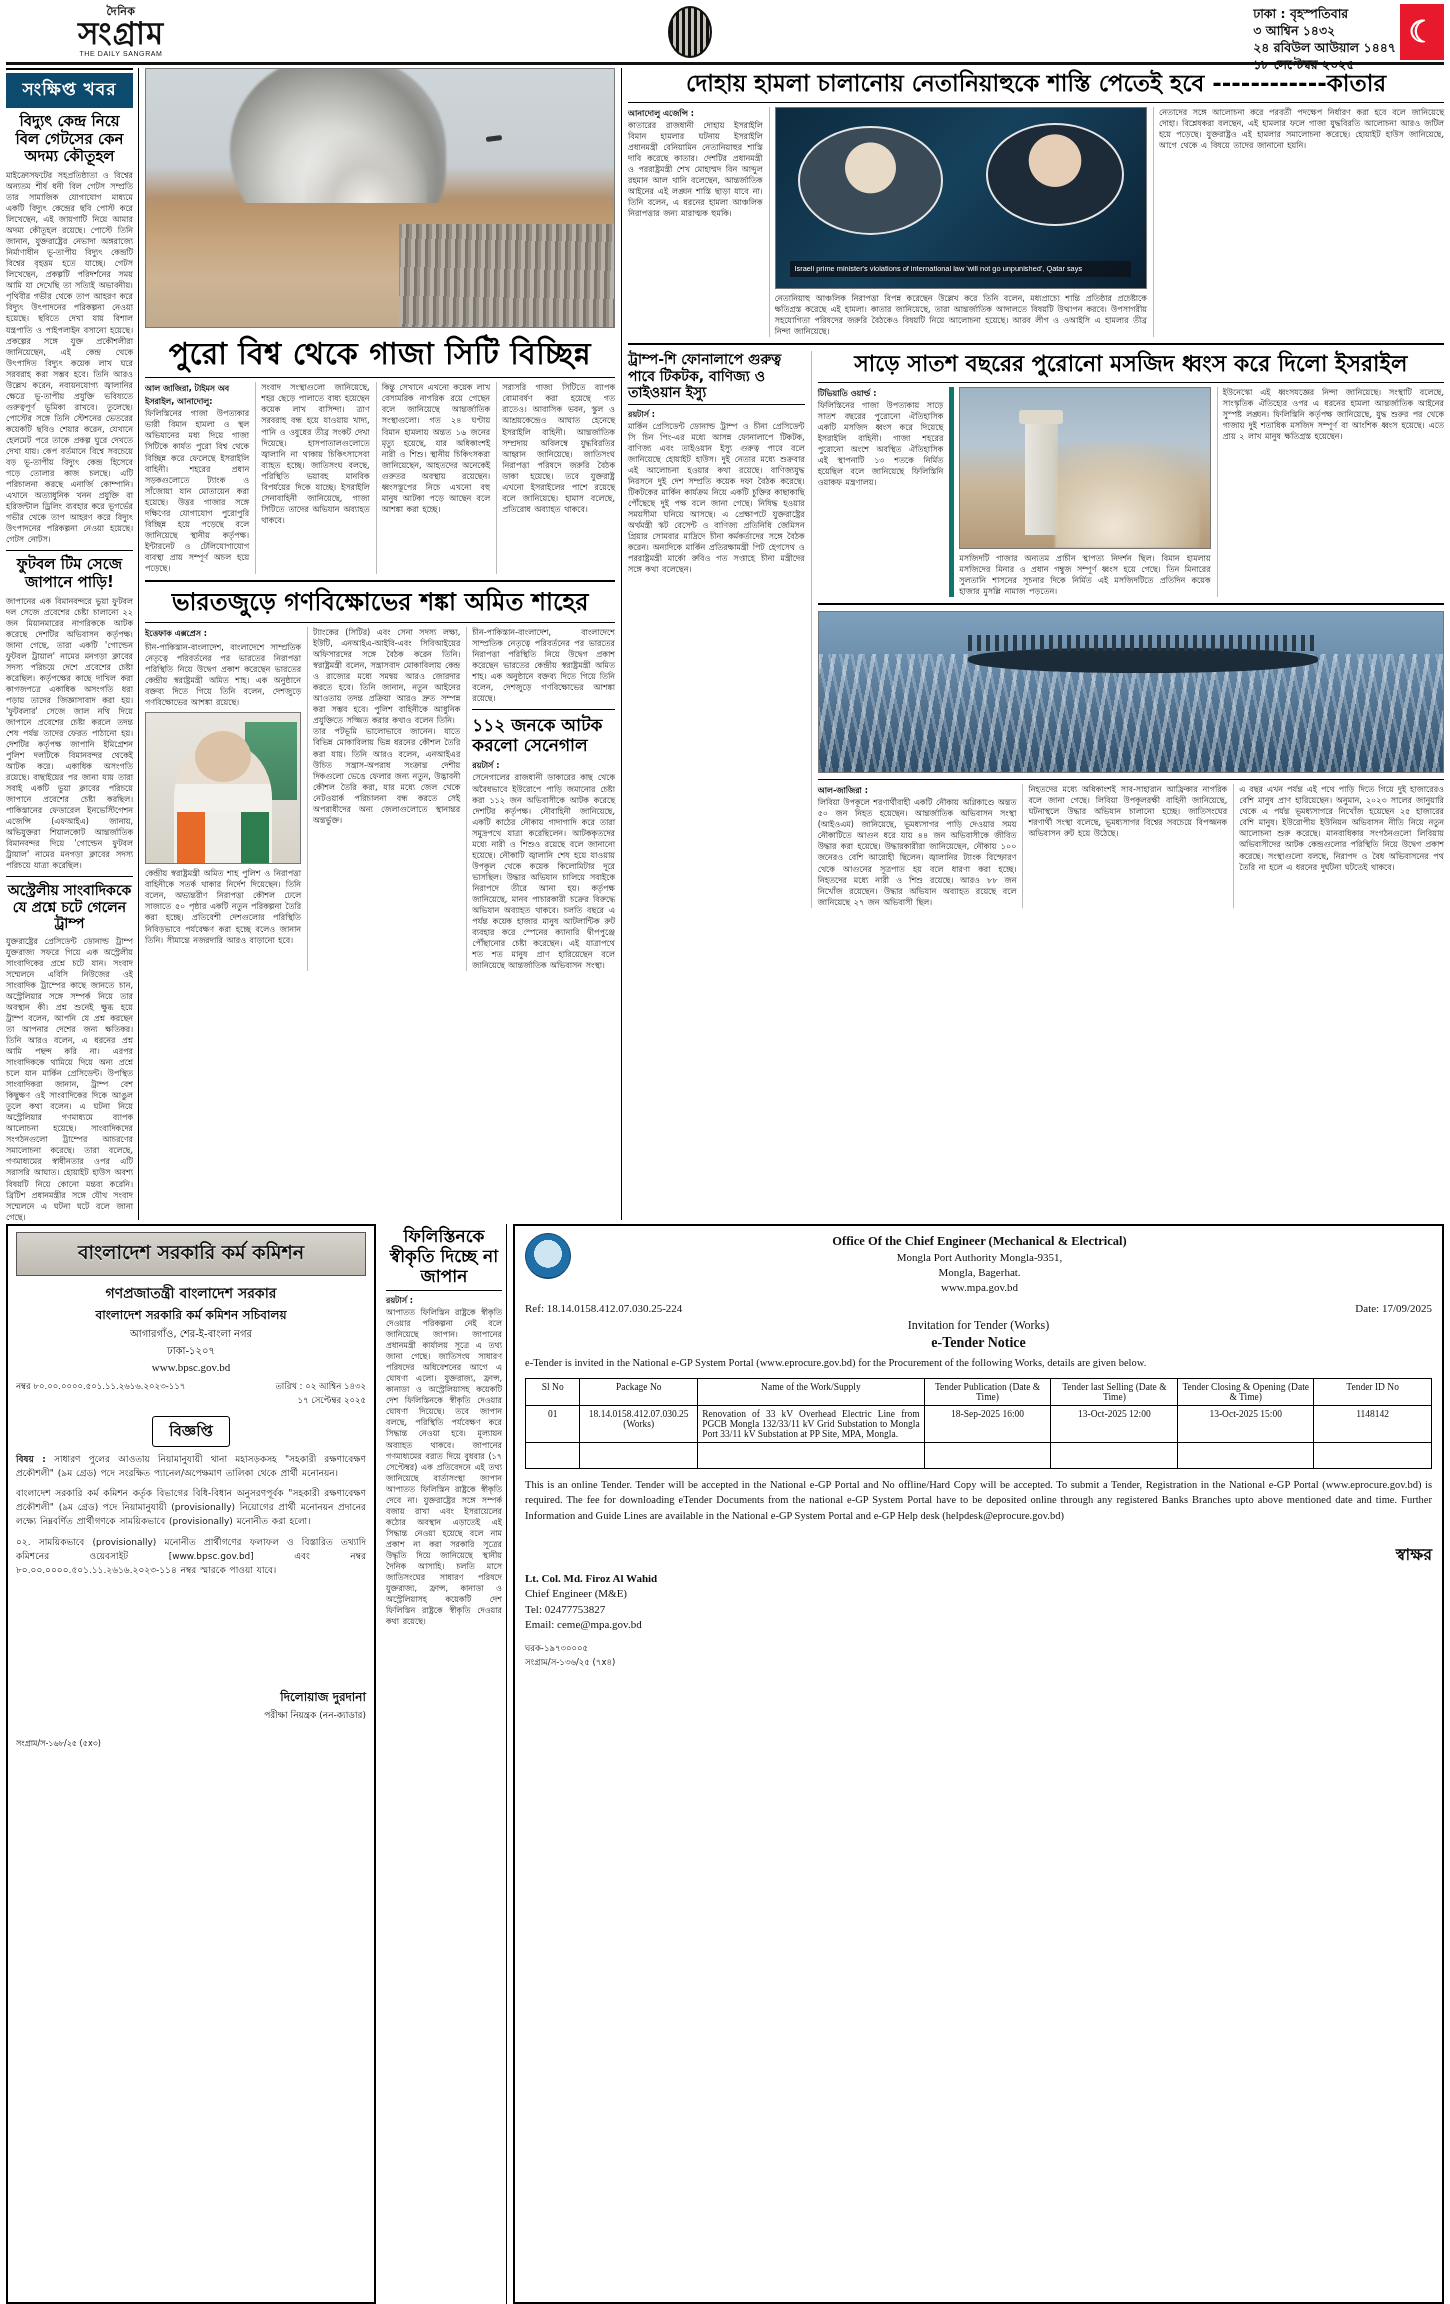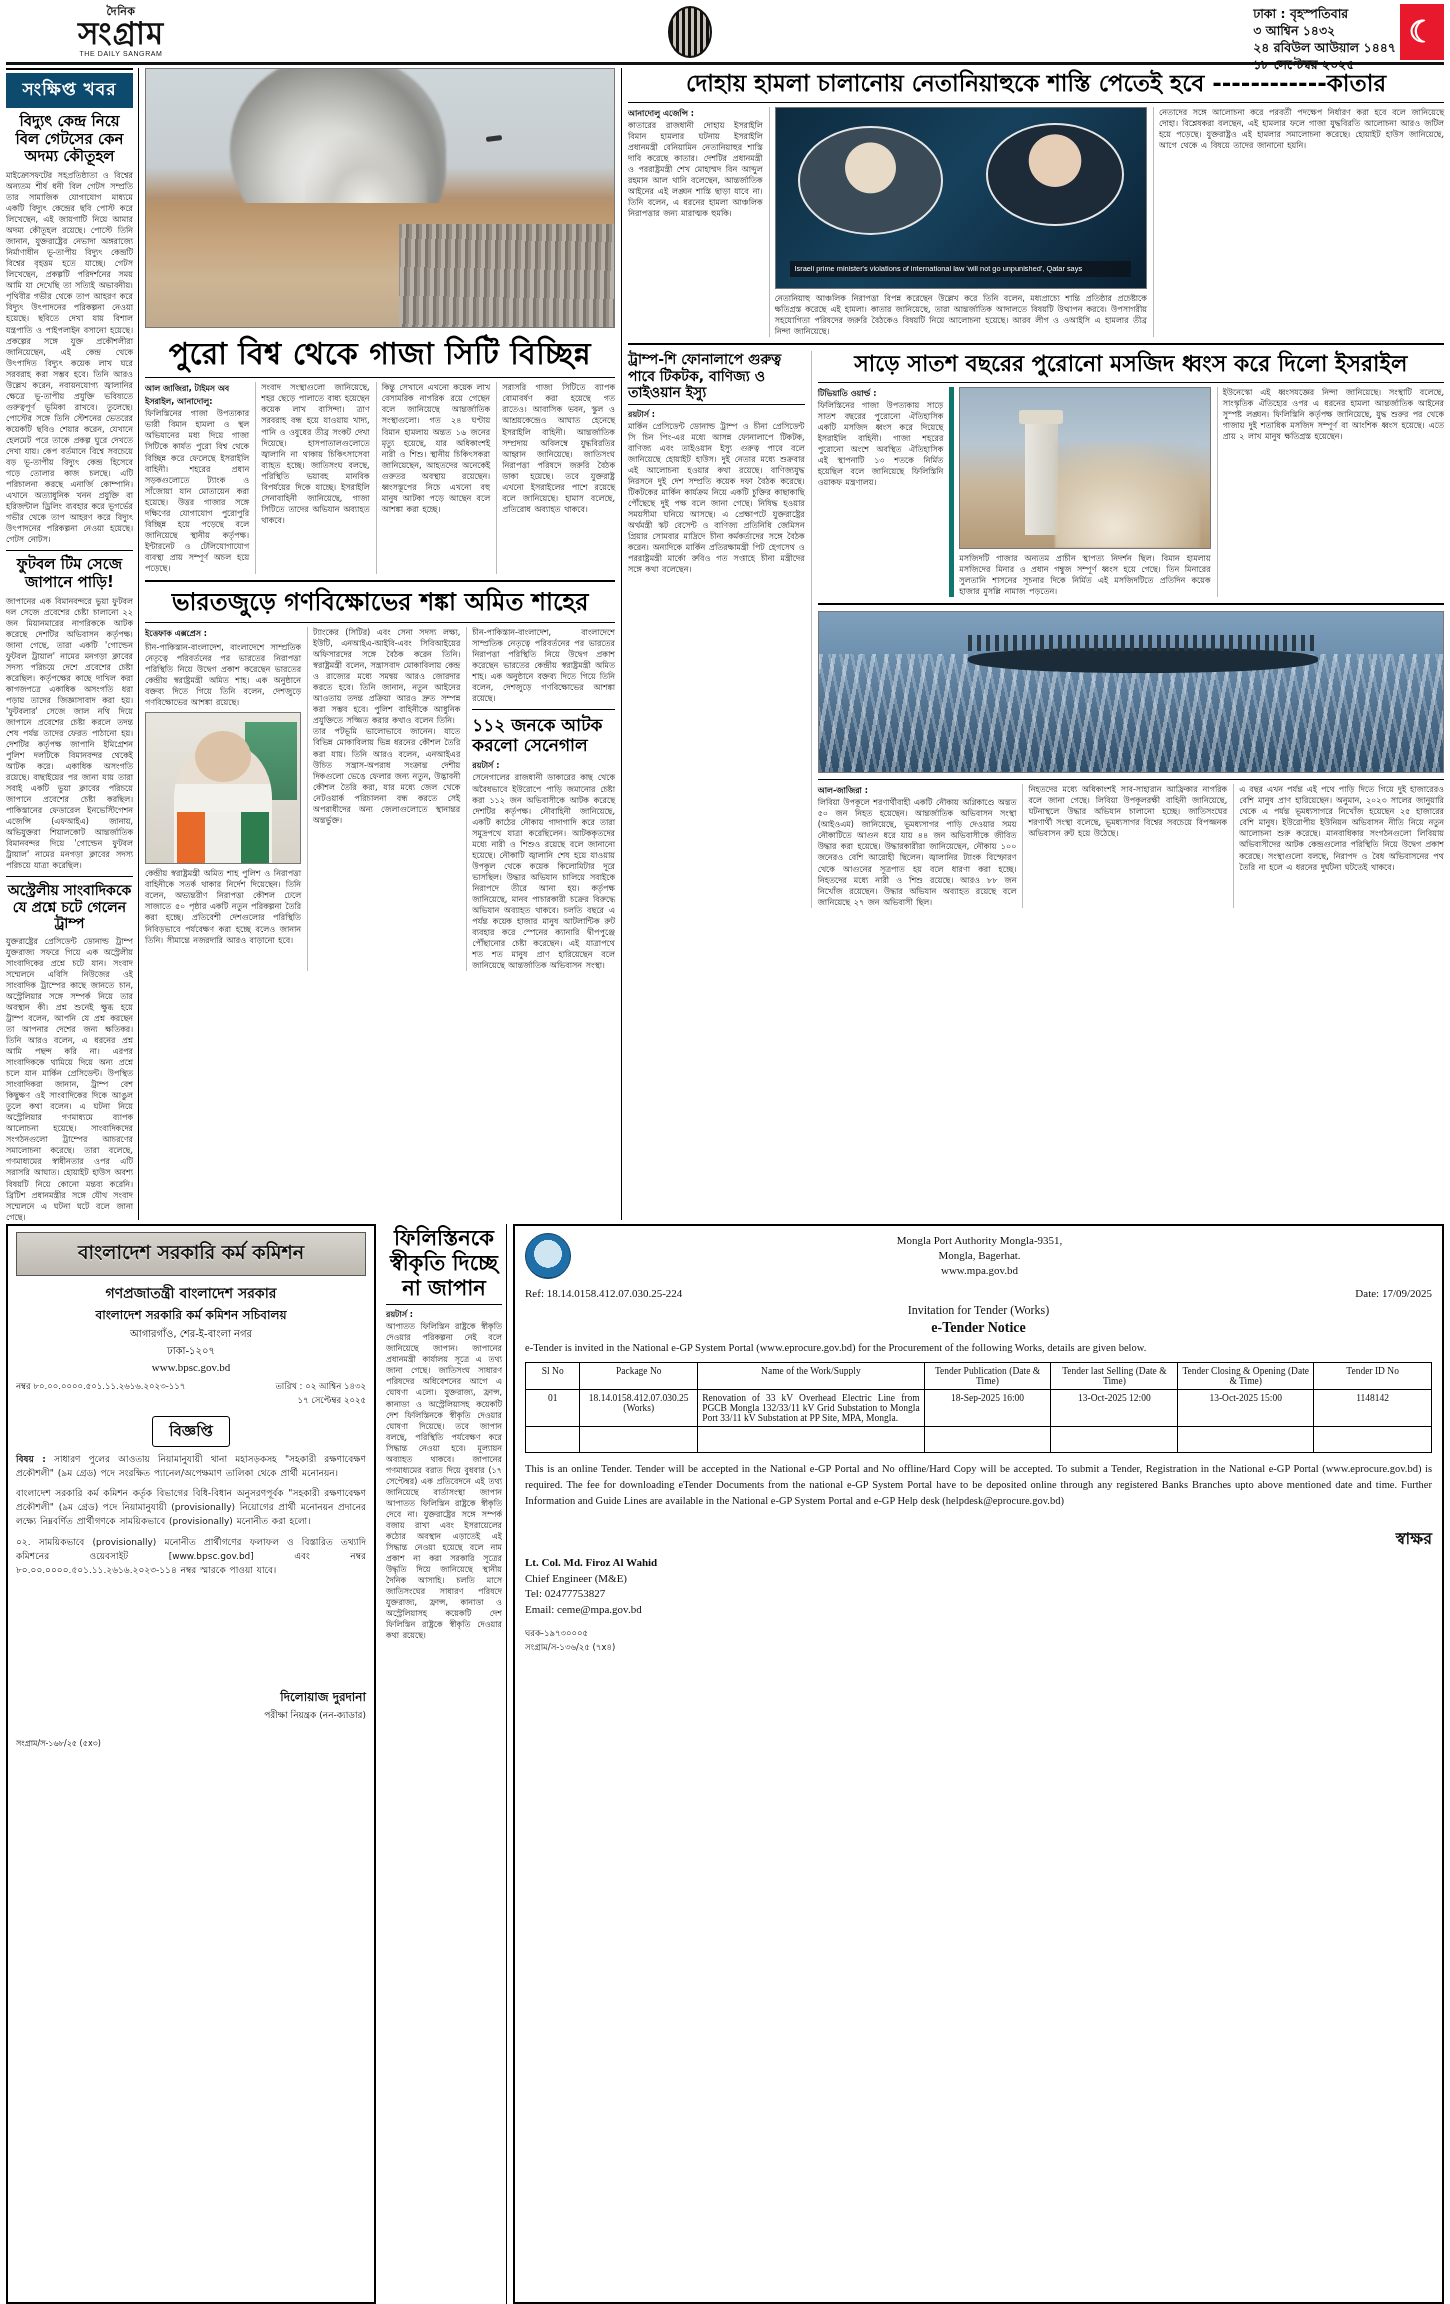--- a/index.html
+++ b/index.html
@@ -322,30 +322,31 @@
       <div class="btext" style="font-size:9px;line-height:1.55;margin-top:7px;">০২. সাময়িকভাবে (provisionally) মনোনীত প্রার্থীগণের ফলাফল ও বিস্তারিত তথ্যাদি কমিশনের ওয়েবসাইট [www.bpsc.gov.bd] এবং নম্বর ৮০.০০.০০০০.৫০১.১১.২৬১৬.২০২৩-১১৪ নম্বর স্মারকে পাওয়া যাবে।</div>
 
       <div style="margin-top:110px;text-align:right;font-family:'DejaVu Sans',sans-serif;">
         <div style="font-size:12px;font-weight:bold;">দিলোয়াজ দুরদানা</div>
         <div style="font-size:9px;">পরীক্ষা নিয়ন্ত্রক (নন-ক্যাডার)</div>
       </div>
       <div style="margin-top:14px;font-family:'DejaVu Sans',sans-serif;font-size:8px;">সংগ্রাম/স-১৬৮/২৫ (৫x৩)</div>
     </div>
 
     <div style="width:125px;padding:0 4px;box-sizing:border-box;border-right:1px solid #000;">
-      <div class="hl" style="font-size:21px;margin:2px 0 4px 0;">ফিলিস্তিনকে স্বীকৃতি দিচ্ছে না জাপান</div>
+      <div class="hl" style="font-size:17px;margin:2px 0 4px 0;">ফিলিস্তিনকে স্বীকৃতি দিচ্ছে না জাপান</div>
       <div style="border-top:1px solid #000;margin-bottom:3px;"></div>
       <div class="byline">রয়টার্স :</div>
       <div class="btext sm">আপাতত ফিলিস্তিন রাষ্ট্রকে স্বীকৃতি দেওয়ার পরিকল্পনা নেই বলে জানিয়েছে জাপান। জাপানের প্রধানমন্ত্রী কার্যালয় সূত্রে এ তথ্য জানা গেছে। জাতিসংঘ সাধারণ পরিষদের অধিবেশনের আগে এ ঘোষণা এলো। যুক্তরাজ্য, ফ্রান্স, কানাডা ও অস্ট্রেলিয়াসহ কয়েকটি দেশ ফিলিস্তিনকে স্বীকৃতি দেওয়ার ঘোষণা দিয়েছে। তবে জাপান বলছে, পরিস্থিতি পর্যবেক্ষণ করে সিদ্ধান্ত নেওয়া হবে। মূল্যায়ন অব্যাহত থাকবে। জাপানের গণমাধ্যমের বরাত দিয়ে বুধবার (১৭ সেপ্টেম্বর) এক প্রতিবেদনে এই তথ্য জানিয়েছে বার্তাসংস্থা জাপান আপাতত ফিলিস্তিন রাষ্ট্রকে স্বীকৃতি দেবে না। যুক্তরাষ্ট্রের সঙ্গে সম্পর্ক বজায় রাখা এবং ইসরায়েলের কঠোর অবস্থান এড়াতেই এই সিদ্ধান্ত নেওয়া হয়েছে বলে নাম প্রকাশ না করা সরকারি সূত্রের উদ্ধৃতি দিয়ে জানিয়েছে স্থানীয় দৈনিক আসাহি। চলতি মাসে জাতিসংঘের সাধারণ পরিষদে যুক্তরাজ্য, ফ্রান্স, কানাডা ও অস্ট্রেলিয়াসহ কয়েকটি দেশ ফিলিস্তিন রাষ্ট্রকে স্বীকৃতি দেওয়ার কথা রয়েছে।</div>
     </div>
 
     <div class="adbox" style="flex:1;padding:7px 10px;box-sizing:border-box;">
       <div style="display:flex;align-items:flex-start;gap:8px;">
         <div class="mpa-logo"></div>
         <div style="flex:1;text-align:center;line-height:1.35;">
+          <div style="font-weight:bold;font-size:12.5px;">Office Of the Chief Engineer (Mechanical &amp; Electrical)</div>
           <div style="font-size:11px;">Mongla Port Authority Mongla-9351,</div>
           <div style="font-size:11px;">Mongla, Bagerhat.</div>
           <div style="font-size:11px;">www.mpa.gov.bd</div>
         </div>
         <div style="width:44px;"></div>
       </div>
 
       <div style="display:flex;justify-content:space-between;margin-top:8px;font-size:11px;">
         <div>Ref: 18.14.0158.412.07.030.25-224</div>
         <div>Date: 17/09/2025</div>

